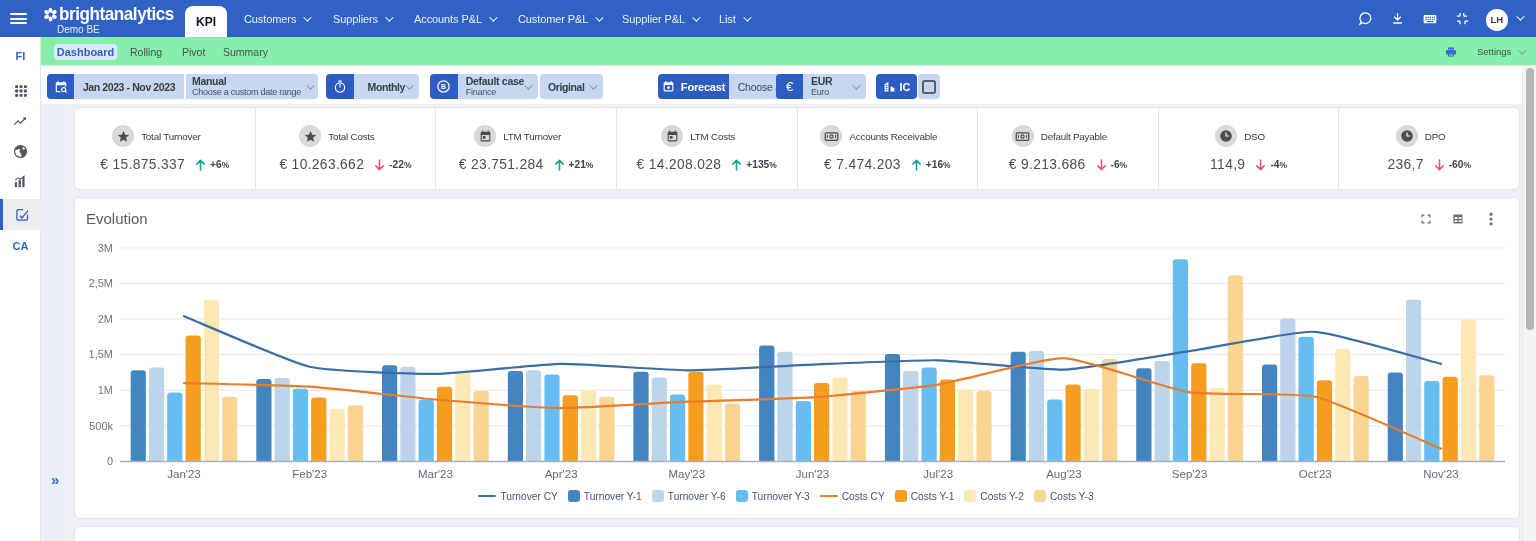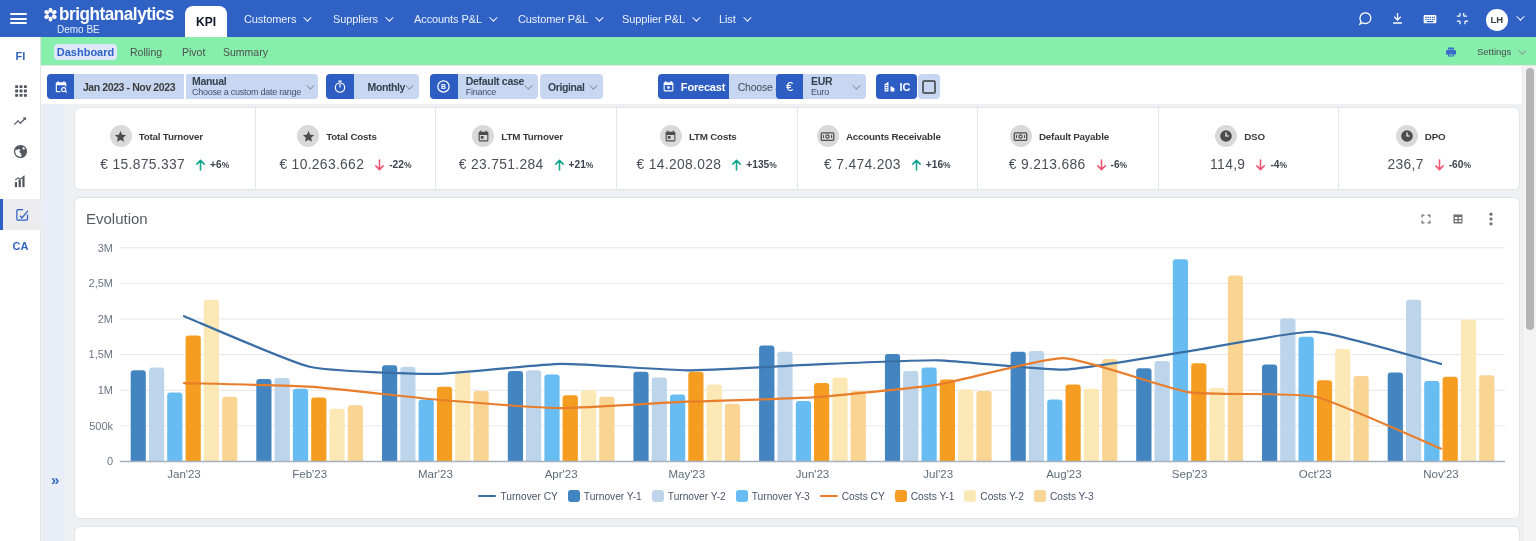--- a/index.html
+++ b/index.html
@@ -42,21 +42,21 @@
 .sbactive { position:absolute; left:0; top:162px; width:41px; height:31px; background:#ececee; border-left:3px solid #2e5fc4; display:flex; align-items:center; justify-content:center; }
 .strip { position:absolute; left:42px; top:104px; width:23px; height:437px; background:#e8edf8; }
 .strip .dbl { position:absolute; left:9px; top:367px; color:#3a6bc0; font-size:15px; font-weight:bold; }
 
 
 .kpirow { position:absolute; left:74px; top:107px; width:1446px; height:83px; background:#fff; border:1px solid #e2e4e7; border-radius:6px; display:flex; }
 .kpi { flex:1; border-right:1px solid #e4e6e9; position:relative; }
 .kpi:last-child { border-right:none; }
 .kpi-head { position:absolute; left:0; right:17px; top:17px; height:22px; display:flex; align-items:center; justify-content:center; }
 .kpi-ic { width:22px; height:22px; border-radius:50%; background:#d9d9d9; display:flex; align-items:center; justify-content:center; margin-right:7px; }
-.kpi-t { font-size:9.8px; font-weight:bold; color:#3a3a3a; letter-spacing:-0.2px; }
+.kpi-t { font-size:9.8px; font-weight:normal; color:#3a3a3a; letter-spacing:-0.2px; }
 .kpi-val { position:absolute; left:0; right:0; top:49px; display:flex; align-items:center; justify-content:center; }
 .val { font-size:13.8px; color:#494f57; letter-spacing:0.35px; }
 .arr { margin:0 4px 0 10px; display:flex; }
 .pct { font-size:10.2px; font-weight:bold; color:#3d4450; }
 .pctsign { font-size:8.5px; }
 
 .evocard { position:absolute; left:74px; top:197px; width:1446px; height:322px; background:#fff; border:1px solid #e2e4e7; border-radius:6px; }
 .evotitle { position:absolute; left:86px; top:210px; font-size:15px; color:#565c64; }
 .legend { position:absolute; left:74px; top:490px; width:1424px; display:flex; justify-content:center; gap:10px; }
 .litem { display:flex; align-items:center; gap:4px; font-size:10.2px; color:#47566a; }
@@ -561,21 +561,21 @@
     <span class="litem">
       <span class="lsw-line" style="background:#3a6ea5"></span>
       <span>Turnover CY</span>
     </span>
     <span class="litem">
       <span class="lsw-sq" style="background:#4385c0"></span>
       <span>Turnover Y-1</span>
     </span>
     <span class="litem">
       <span class="lsw-sq" style="background:#bdd5ea"></span>
-      <span>Turnover Y-2</span>
+      <span>Turnover Y-6</span>
     </span>
     <span class="litem">
       <span class="lsw-sq" style="background:#67bdf2"></span>
       <span>Turnover Y-3</span>
     </span>
     <span class="litem">
       <span class="lsw-line" style="background:#e87d2b"></span>
       <span>Costs CY</span>
     </span>
     <span class="litem">

